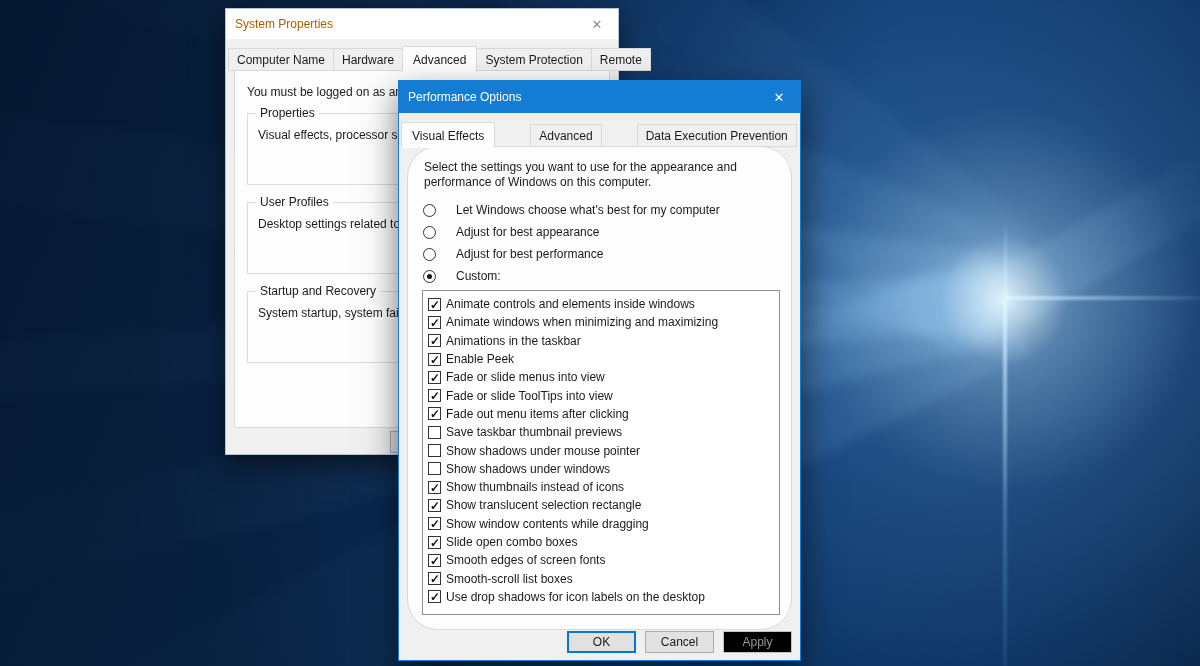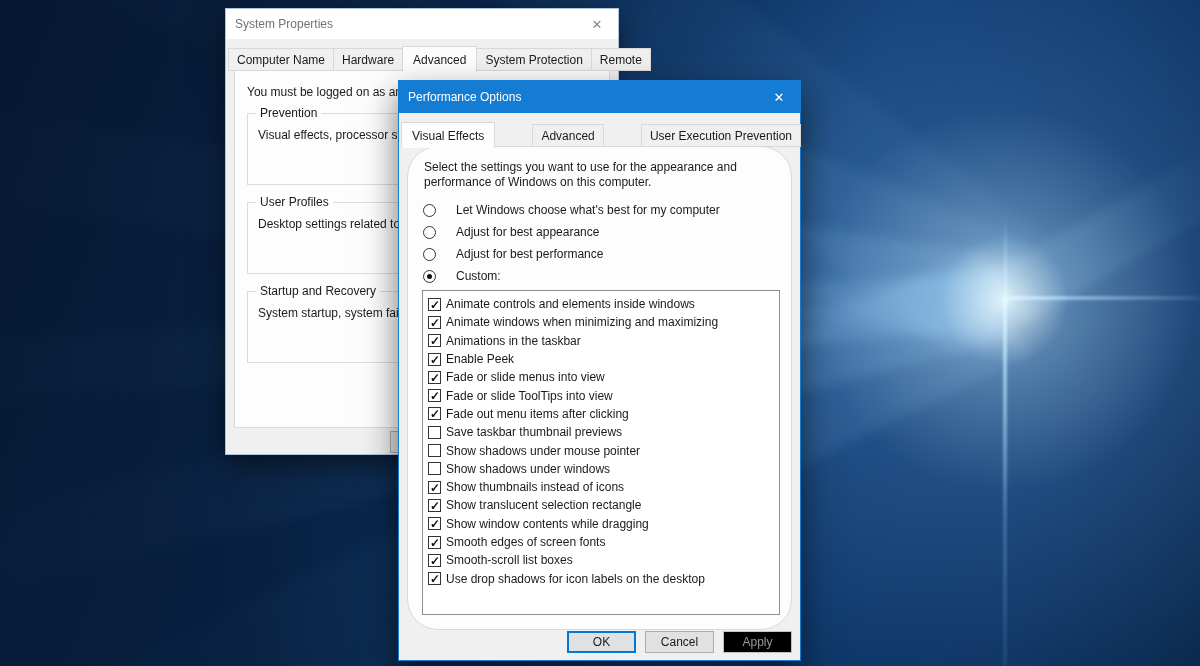--- a/index.html
+++ b/index.html
@@ -54,42 +54,42 @@
     position: absolute; inset: 0;
     background: radial-gradient(circle at 83.7% 45%, rgba(0,0,0,0) 40%, rgba(2,12,30,0.35) 80%);
   }
 
   
   .dialog { position: absolute; background: #f0f0f0; }
   .titlebar { display: flex; align-items: center; }
   .titlebar .title { flex: 1; padding-left: 9px; }
   .titlebar .close { width: 42px; text-align: center; font-size: 13px; cursor: default; }
 
-  .tabs { display: flex; align-items: flex-end; padding-left: 2px; position: relative; z-index: 2; justify-content: space-between; }
+  .tabs { display: flex; align-items: flex-end; padding-left: 2px; position: relative; z-index: 2; }
   .tab {
     padding: 4px 8px 3px; background: #f0f0f0; border: 1px solid #d9d9d9;
     margin-right: -1px; position: relative; white-space: nowrap;
   }
   .tab.active {
     background: #fdfdfd; border-bottom-color: #fdfdfd;
     padding: 6px 10px 4px; margin-bottom: -1px; z-index: 3;
   }
   .tabpane {
     background: #fdfdfd; border: 1px solid #d9d9d9; margin: -1px 8px 0 8px;
     position: relative; z-index: 1; overflow: hidden;
   }
 
   
   .sysprops {
     left: 225px; top: 8px; width: 394px; height: 447px;
     border: 1px solid #b0c4d8; box-shadow: 0 10px 26px rgba(0,0,0,0.5);
     z-index: 5;
   }
   .sysprops .titlebar { height: 30px; background: #ffffff; }
-  .sysprops .titlebar .title { color: #737373; }
+  .sysprops .titlebar .title { color: #a16207; }
   .sysprops .titlebar .close { color: #8a8a8a; }
   .sysprops .tabs { margin-top: 7px; }
   .sysprops .tabpane { height: 358px; padding: 12px 10px; }
   .sysprops .intro { margin: 2px 0 14px 2px; }
   .groupbox {
     position: relative; border: 1px solid #dcdcdc; height: 72px;
     margin: 0 2px 17px 2px; padding: 14px 10px 8px;
   }
   .groupbox .gb-label {
     position: absolute; top: -8px; left: 8px; background: #fdfdfd; padding: 0 4px;
@@ -181,21 +181,21 @@
 
         <div class="tab">System Protection</div>
 
         <div class="tab">Remote</div>
       </div>
     <div class="tabpane">
       <div class="intro">You must be logged on as an Ad</div>
       <div>
 
           <div class="groupbox">
-            <span class="gb-label">Prevention</span>
+            <span class="gb-label">Properties</span>
             <div class="label-text">Visual effects, processor sched</div>
           </div>
 
           <div class="groupbox">
             <span class="gb-label">User Profiles</span>
             <div class="label-text">Desktop settings related to your</div>
           </div>
 
           <div class="groupbox">
             <span class="gb-label">Startup and Recovery</span>
@@ -210,21 +210,21 @@
     <div class="titlebar">
       <span class="title">Performance Options</span>
       <span class="close">✕</span>
     </div>
     <div class="tabs">
 
         <div class="tab active">Visual Effects</div>
 
         <div class="tab">Advanced</div>
 
-        <div class="tab">User Execution Prevention</div>
+        <div class="tab">Data Execution Prevention</div>
       </div>
     <div class="tabpane">
       <div class="description">Select the settings you want to use for the appearance and performance of Windows on this computer.</div>
 
       <div>
 
           <div class="radio-row">
             <span class="rb"></span>
             <span class="label-text">Let Windows choose what's best for my computer</span>
           </div>
@@ -305,20 +305,24 @@
           <div class="check-row checked">
             <span class="cb"></span>
             <span class="label-text">Show translucent selection rectangle</span>
           </div>
 
           <div class="check-row checked">
             <span class="cb"></span>
             <span class="label-text">Show window contents while dragging</span>
           </div>
 
+          <div class="check-row checked">
+            <span class="cb"></span>
+            <span class="label-text">Slide open combo boxes</span>
+          </div>
 
           <div class="check-row checked">
             <span class="cb"></span>
             <span class="label-text">Smooth edges of screen fonts</span>
           </div>
 
           <div class="check-row checked">
             <span class="cb"></span>
             <span class="label-text">Smooth-scroll list boxes</span>
           </div>

